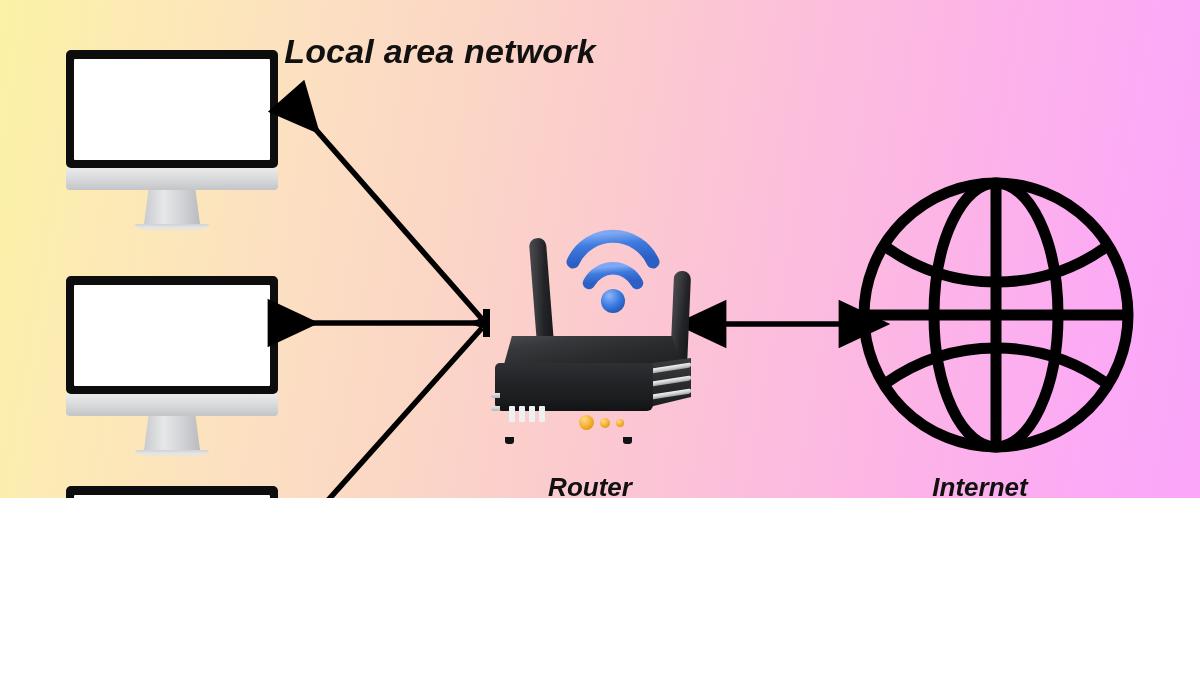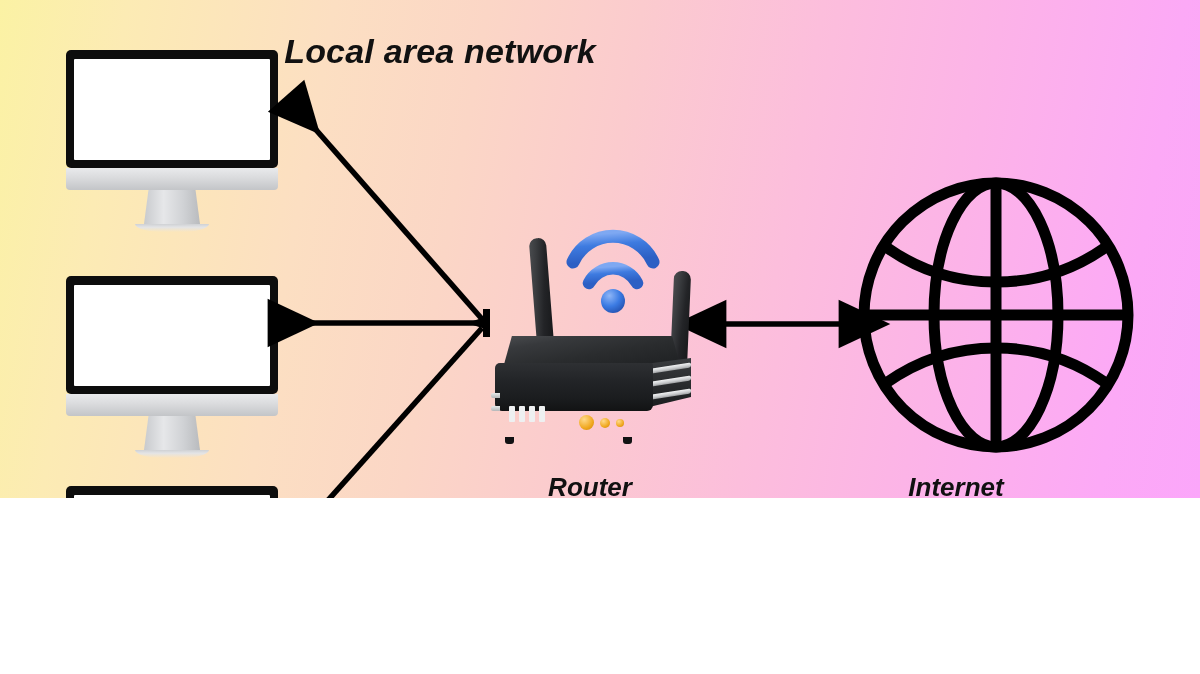--- a/index.html
+++ b/index.html
@@ -43,21 +43,21 @@
   .node-label {
     position: absolute;
     font-size: 26px;
     font-weight: bold;
     font-style: italic;
     color: #111111;
     white-space: nowrap;
     text-align: center;
   }
   #router-label { left: 470px; top: 472px; width: 240px; }
-  #internet-label { left: 836px; top: 472px; width: 240px; }
+  #internet-label { left: 860px; top: 472px; width: 240px; }
 
   
   .monitor { position: absolute; width: 212px; }
   .monitor .bezel {
     width: 212px;
     height: 118px;
     box-sizing: border-box;
     background: #0d0d0d;
     border-radius: 5px;
     padding: 9px 8px 8px 8px;

